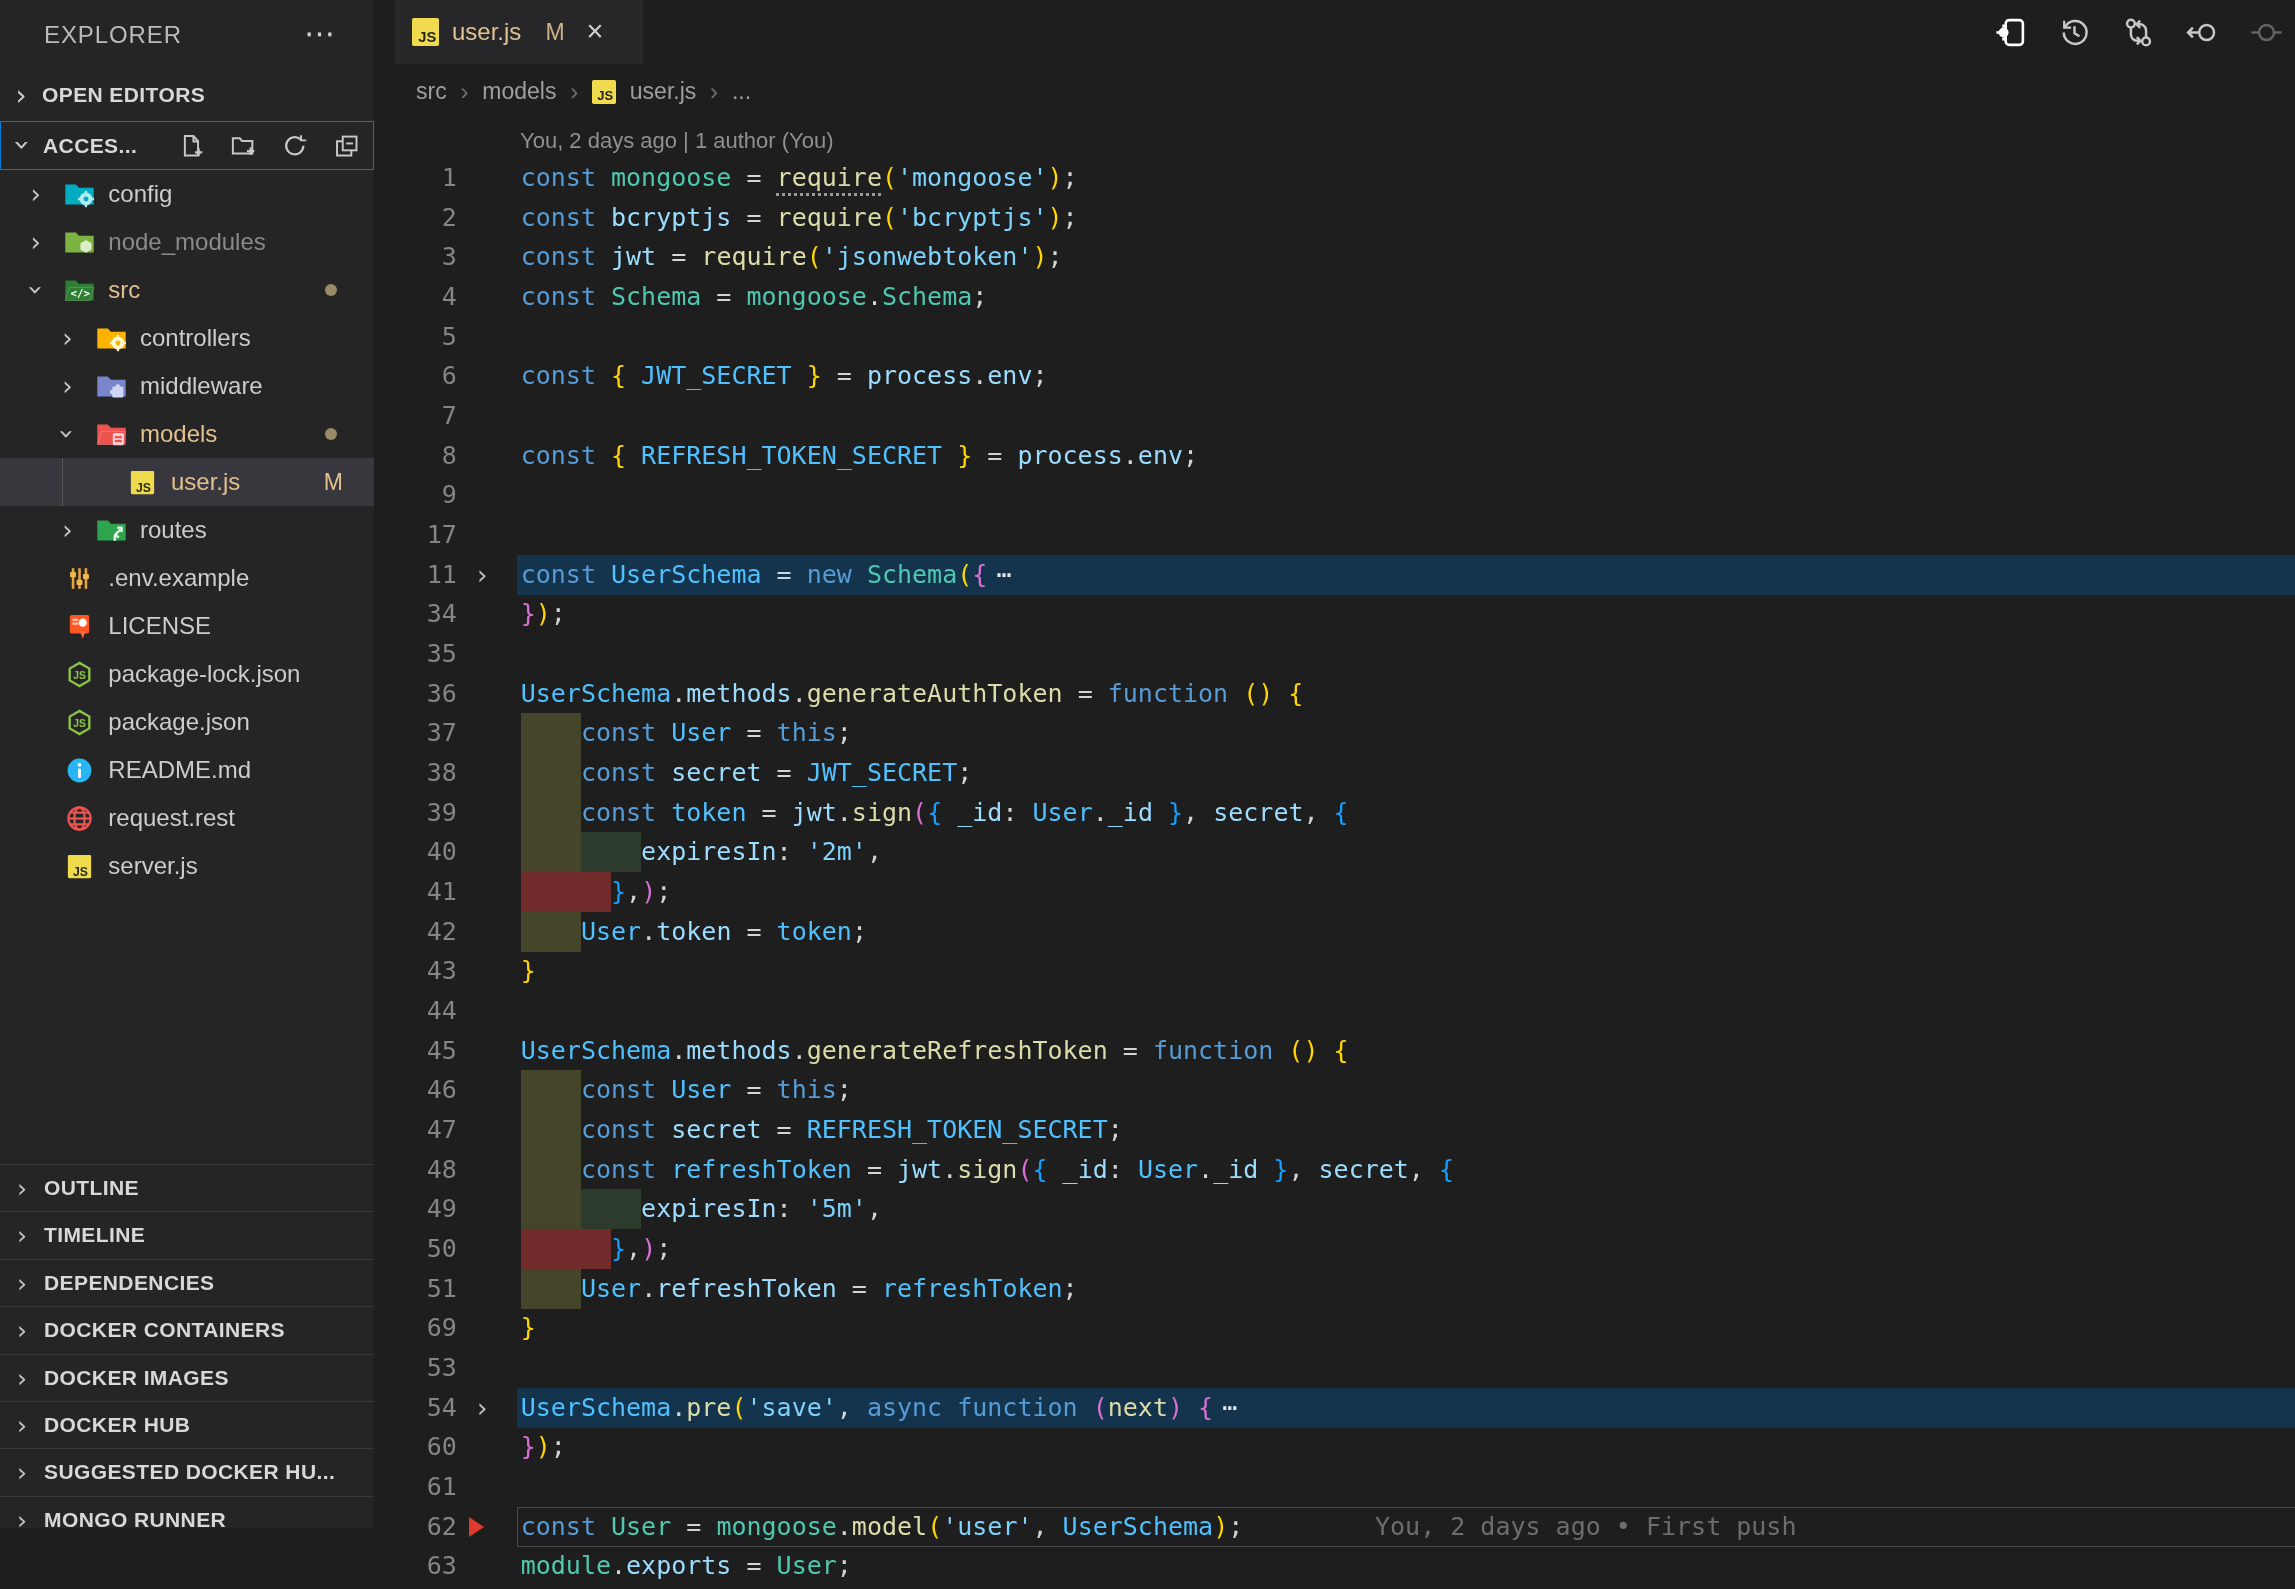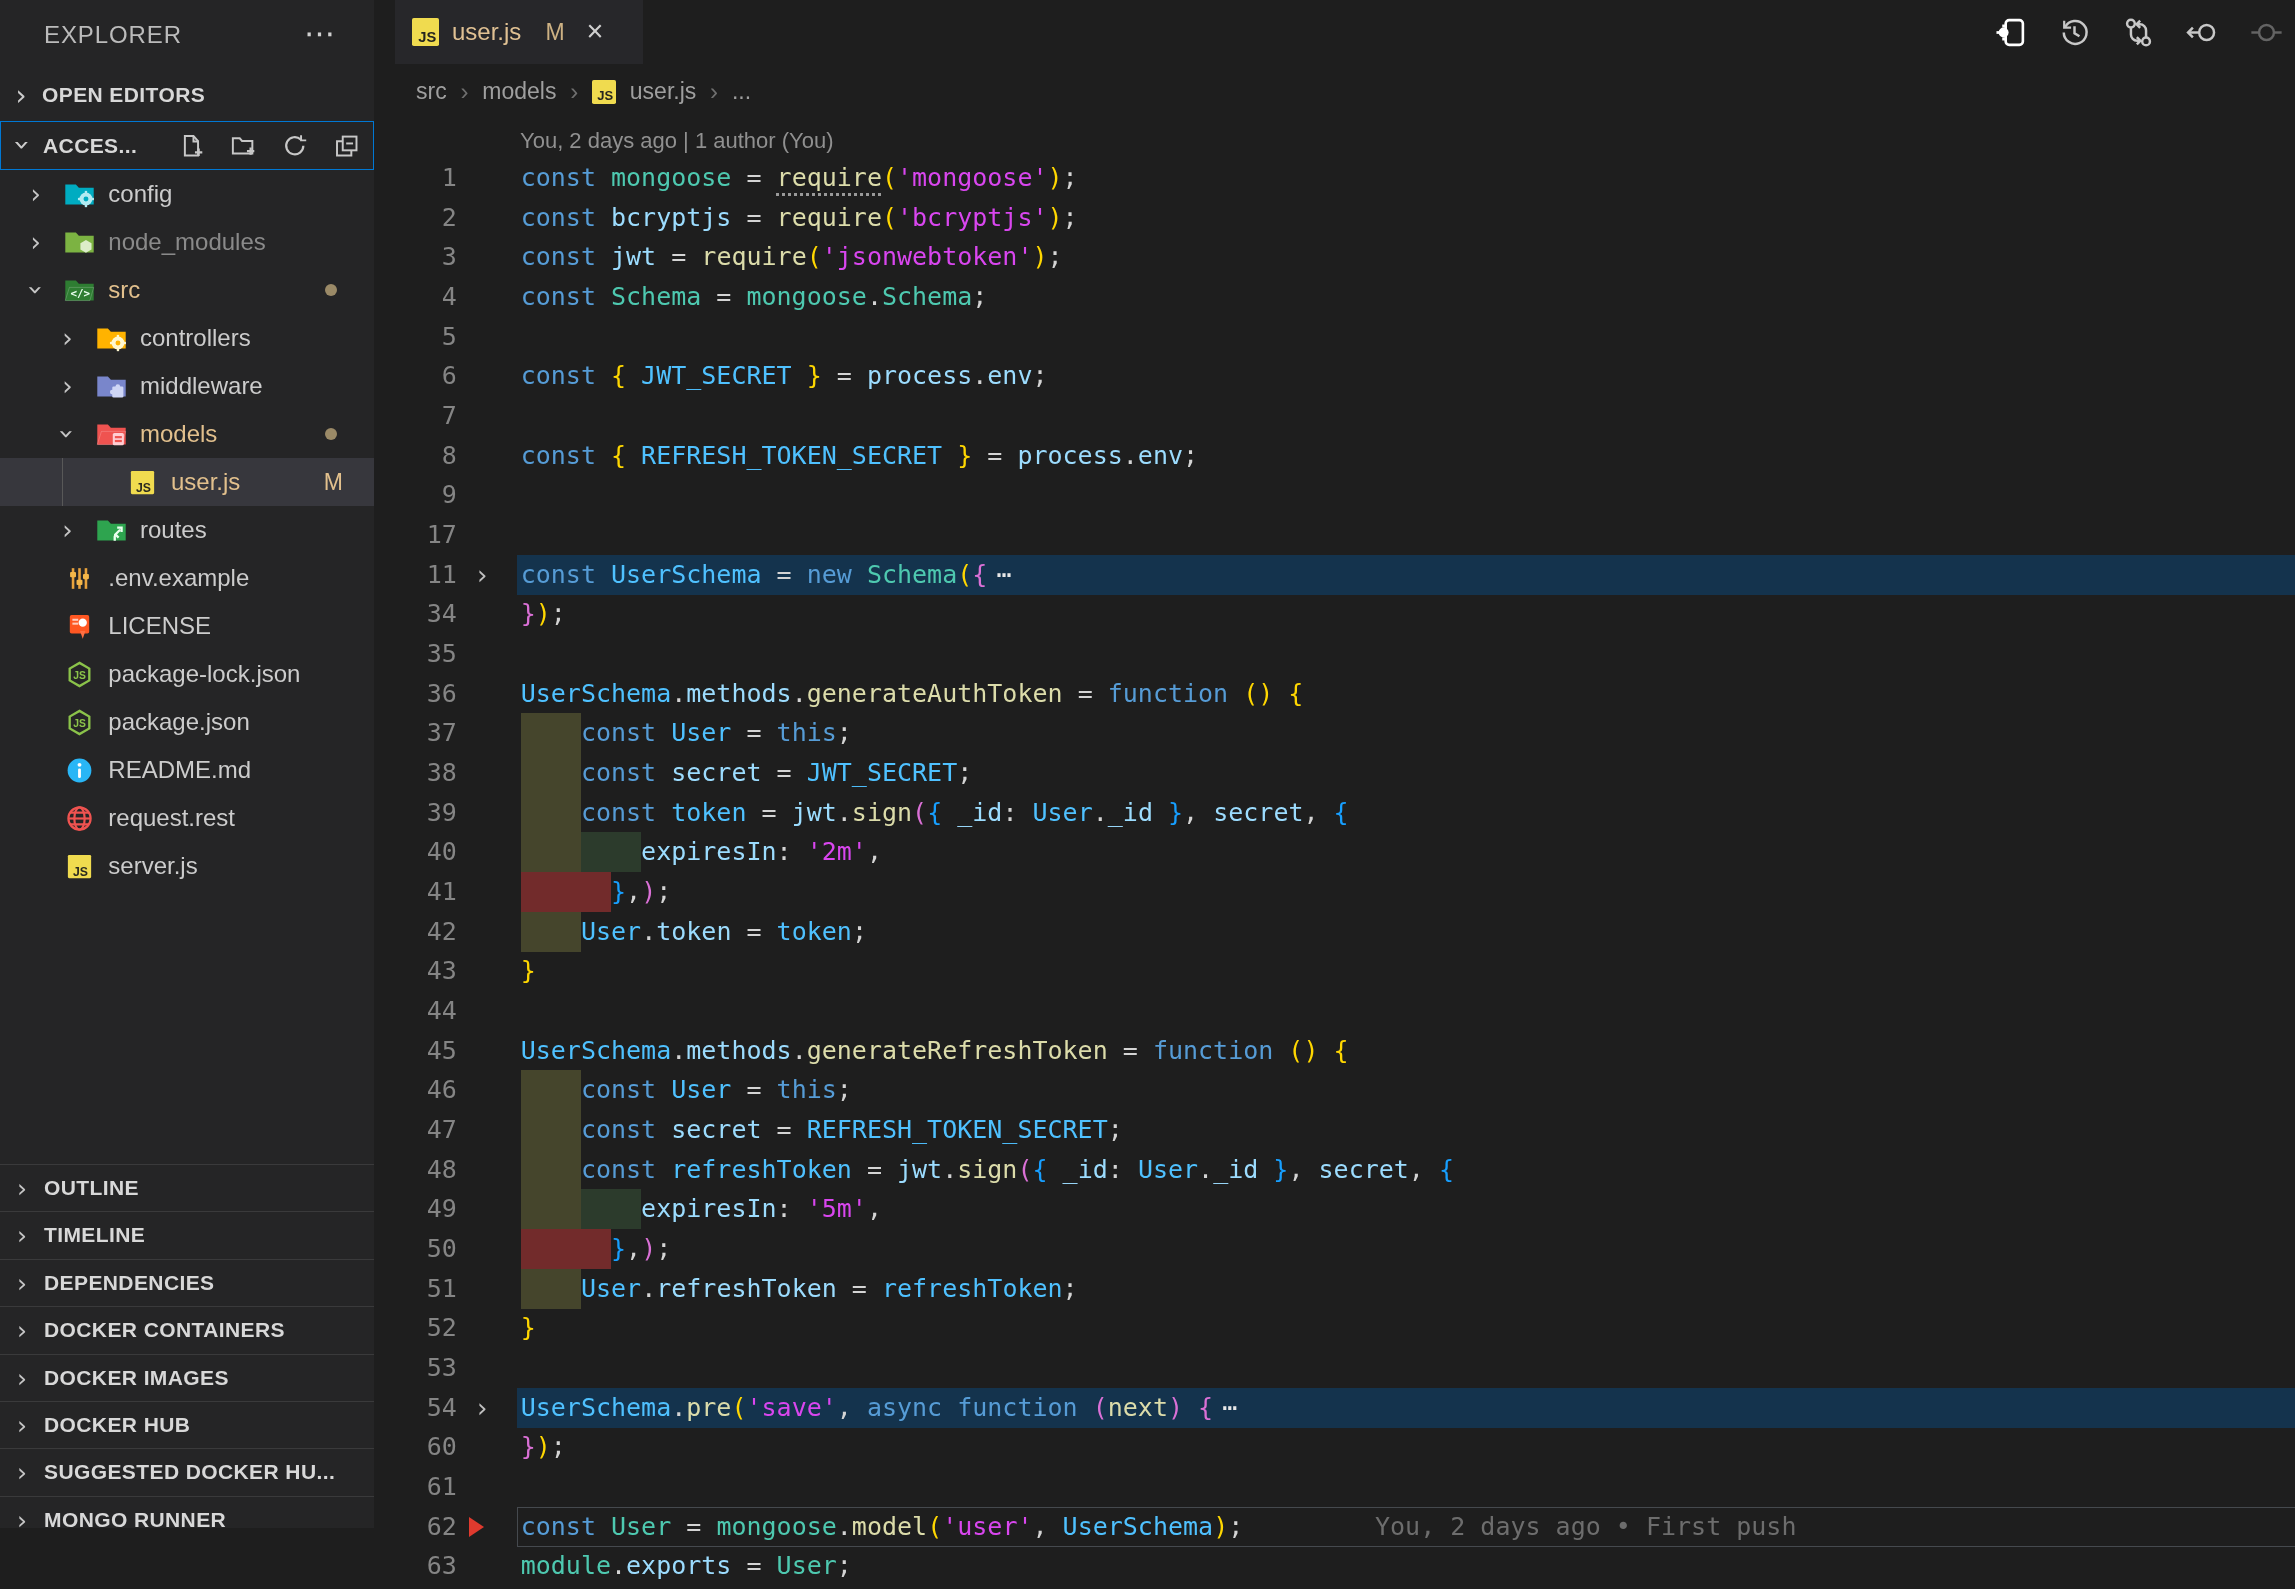--- a/index.html
+++ b/index.html
@@ -81,21 +81,21 @@
   .codel .seg { position:relative; z-index:1; }
   .ib { position:absolute; top:0; bottom:0; z-index:0; }
   .ib.olive { background:#45452c; }
   .ib.green { background:#2c3b2c; }
   .ib.red   { background:#722b2b; }
   .dots { text-decoration:underline dotted #9a9a9a 2.8px; text-underline-offset:7.3px; }
   .ell { color:#e8e8e8; margin-left:9.2px; letter-spacing:0.9px; z-index:1; position:relative; }
   .inline-blame { position:absolute; left:858px; color:#6d6d6d; white-space:pre; z-index:1; }
 
   .c-kw{color:#569CD6} .c-var{color:#4FC1FF} .c-prop{color:#9CDCFE} .c-fn{color:#DCDCAA}
-  .c-type{color:#4EC9B0} .c-str{color:#d946ef} .c-pun{color:#D4D4D4}
+  .c-type{color:#4EC9B0} .c-str{color:#7dd3fc} .c-pun{color:#D4D4D4}
   .c-b1{color:#FFD700} .c-b2{color:#DA70D6} .c-b3{color:#179FFF}
 </style>
 </head>
 <body>
 
 <div id="app">
 
   <aside id="sidebar">
     <div class="sb-title-row">
       <span class="sb-title">EXPLORER</span>
@@ -579,21 +579,21 @@
             <span class="ln">50</span>
             <span class="foldc"></span>
             <span class="codel"><span class="ib red" style="left: calc(0ch + 3.7px); width: 6ch;"></span><span class="seg c-pun">      </span><span class="seg c-b3">}</span><span class="seg c-pun">,</span><span class="seg c-b2">)</span><span class="seg c-pun">;</span></span>
           </div>
           <div class="crow" style="top: 1269px;">
             <span class="ln">51</span>
             <span class="foldc"></span>
             <span class="codel"><span class="ib olive" style="left: calc(0ch + 3.7px); width: 4ch;"></span><span class="seg c-pun">    </span><span class="seg c-var">User</span><span class="seg c-pun">.</span><span class="seg c-prop">refreshToken </span><span class="seg c-pun">= </span><span class="seg c-var">refreshToken</span><span class="seg c-pun">;</span></span>
           </div>
           <div class="crow" style="top: 1308px;">
-            <span class="ln">52</span>
+            <span class="ln">69</span>
             <span class="foldc"></span>
             <span class="codel"><span class="seg c-b1">}</span></span>
           </div>
           <div class="crow" style="top: 1348px;">
             <span class="ln">53</span>
             <span class="foldc"></span>
             <span class="codel"></span>
           </div>
           <div class="crow" style="top: 1388px;">
             <span class="ln">54</span>

